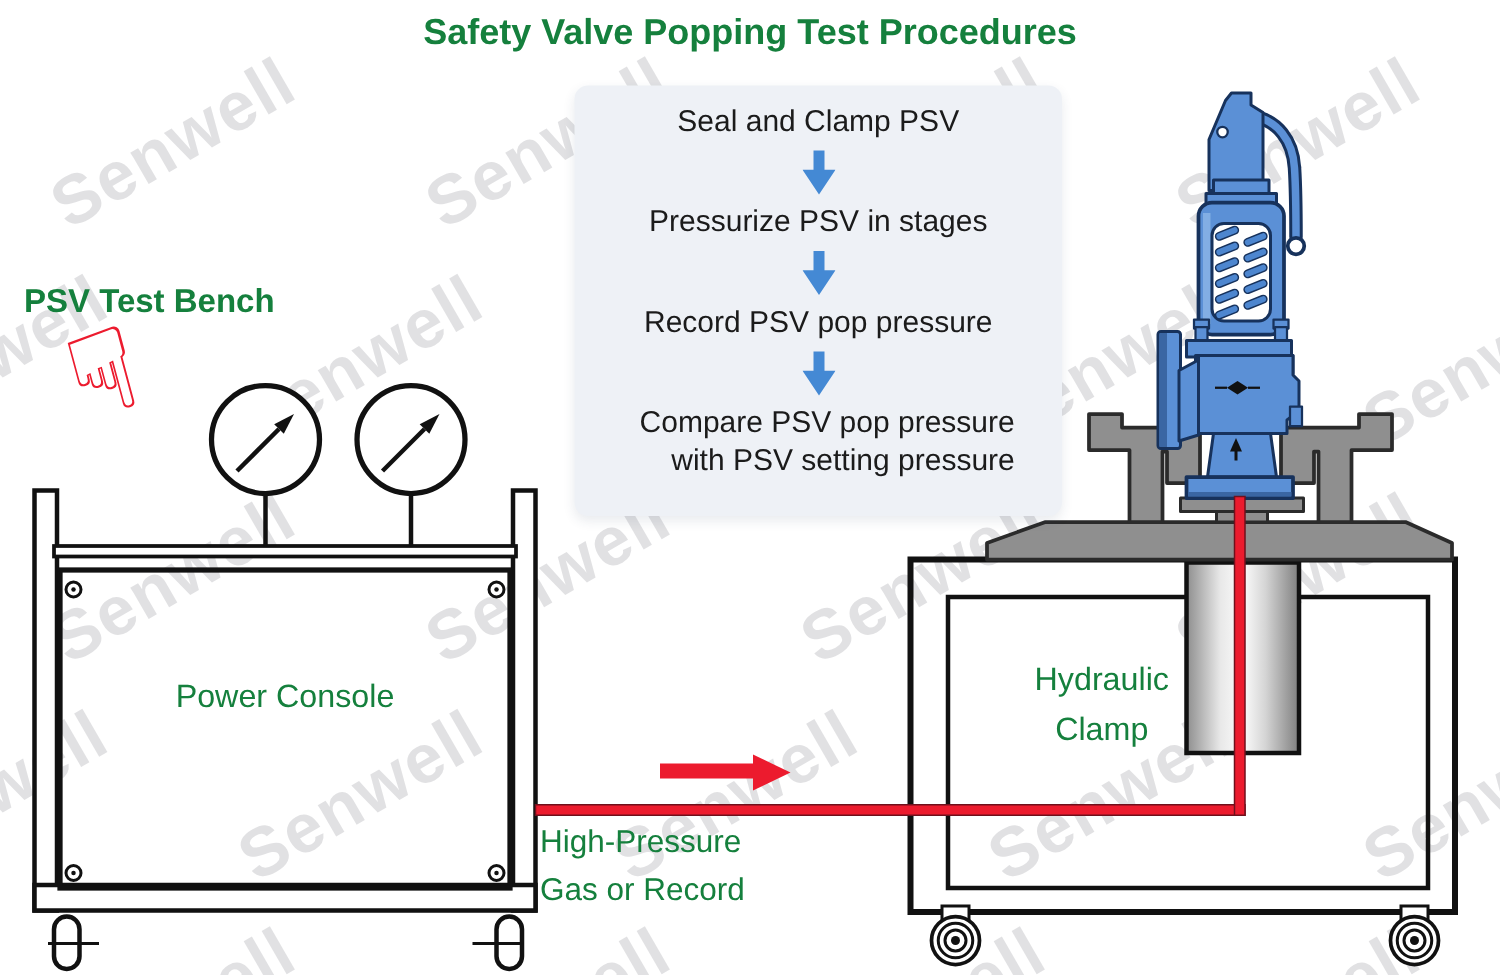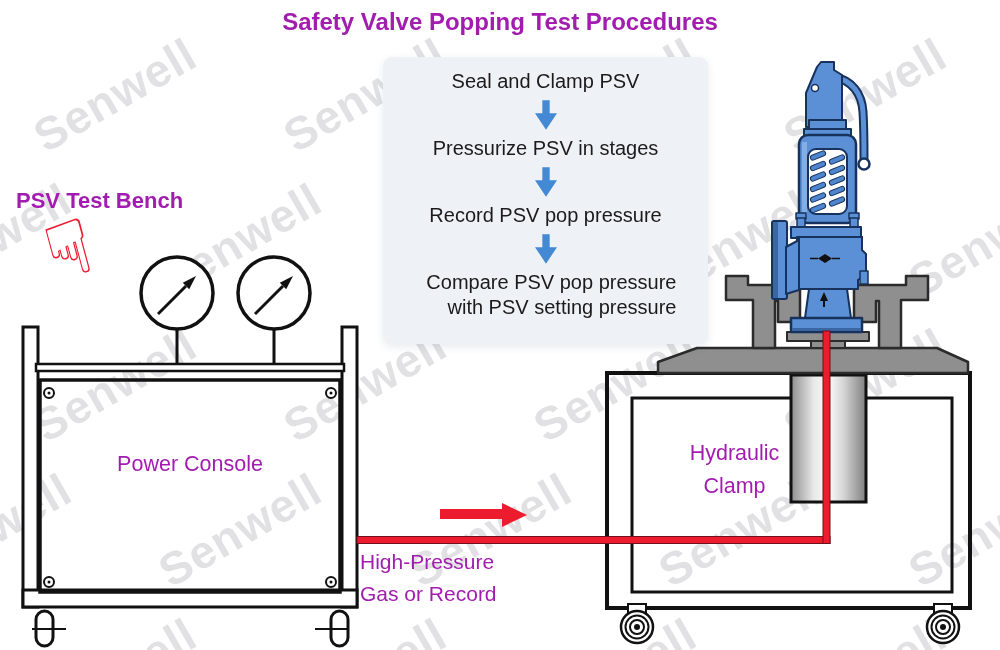--- a/index.html
+++ b/index.html
@@ -13,21 +13,21 @@
   
   svg.art{position:absolute;left:0;top:0;z-index:2;pointer-events:none;}
   .blk{fill:#fff;stroke:#111;}
   .nf{fill:none;stroke:#111;}
   .blue{fill:var(--valve-blue);stroke:var(--valve-outline);stroke-linejoin:round;}
   .bluedark{fill:#3a66a3;stroke:none;}
   .gray{fill:var(--clamp-gray);stroke:#2b2b2b;stroke-linejoin:round;}
   .red{fill:var(--accent-red);stroke:#70101C;}
   .ink{fill:#111;stroke:none;}
   
-  .txt{position:absolute;z-index:3;color:#a21caf;}
+  .txt{position:absolute;z-index:3;color:#15803d;}
   .title{left:0;top:8px;width:1000px;text-align:center;font-size:24px;font-weight:bold;}
   .bench{left:16px;top:188px;font-size:22px;font-weight:bold;}
   .console-lbl{left:38px;top:452px;width:304px;text-align:center;font-size:21.5px;}
   .hydraulic-lbl{left:630px;top:437px;width:185px;text-align:center;font-size:21.5px;line-height:33px;padding-left:12px;}
   .pipe-lbl{left:360px;top:546px;width:255px;font-size:21px;line-height:32px;}
   .hand{left:46px;top:212px;font-size:76px;line-height:1;color:var(--accent-red);
         transform:rotate(-15deg);z-index:3;position:absolute;}
   
   .flow-panel{position:absolute;left:383px;top:57px;width:325px;height:287px;z-index:3;
       background:var(--panel-bg);border-radius:9px;box-shadow:0 3px 8px rgba(40,60,90,.10);

